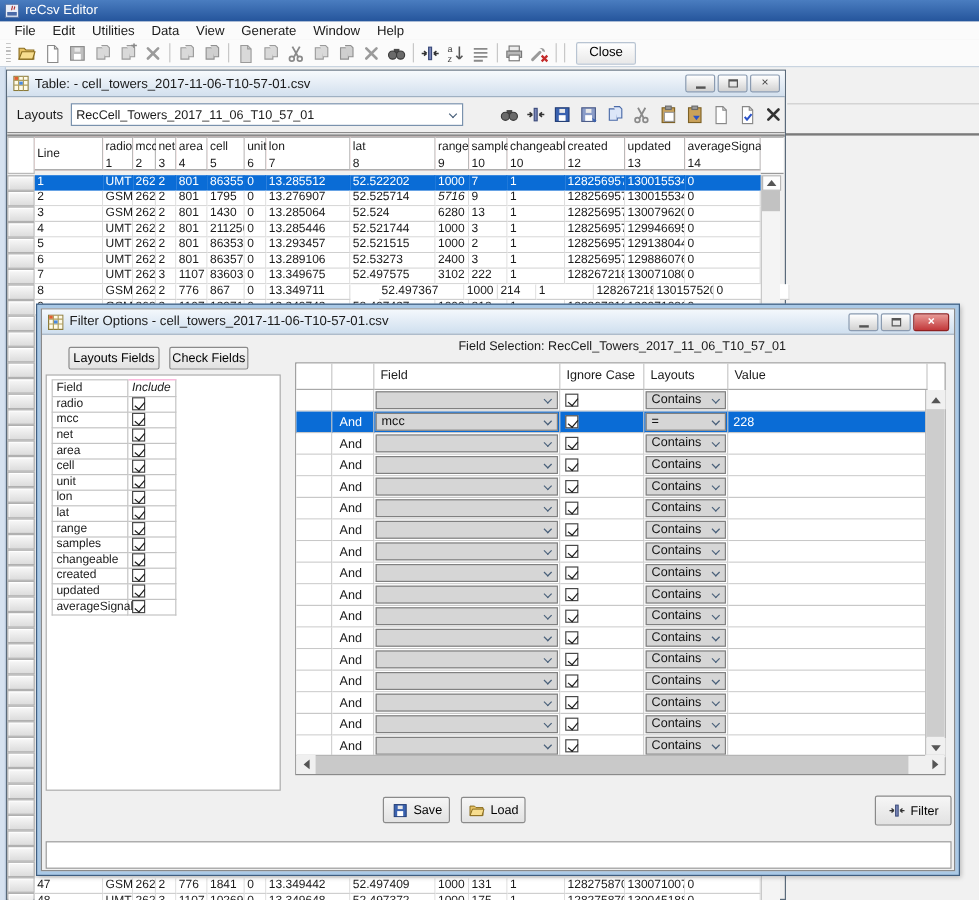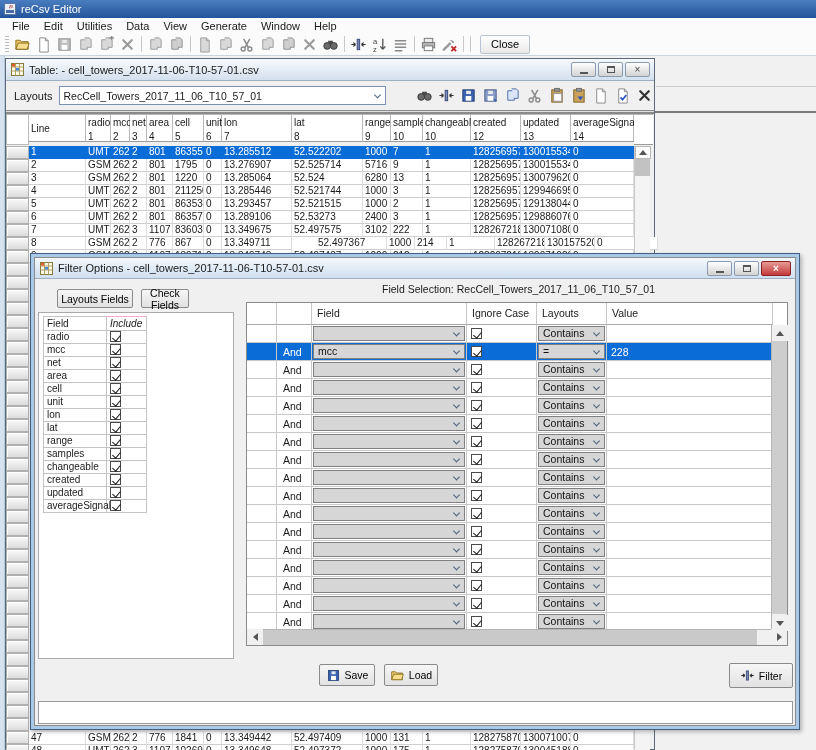--- a/index.html
+++ b/index.html
@@ -489,34 +489,34 @@
       <div class="abs trow" style="top: 100px;">
         <span class="td" style="width: 57px;">2</span>
         <span class="td" style="width: 25px;">GSM</span>
         <span class="td" style="width: 19px;">262</span>
         <span class="td" style="width: 17px;">2</span>
         <span class="td" style="width: 26px;">801</span>
         <span class="td" style="width: 31px;">1795</span>
         <span class="td" style="width: 18px;">0</span>
         <span class="td" style="width: 70px;">13.276907</span>
         <span class="td" style="width: 71px;">52.525714</span>
-        <span class="td" style="width: 28px;">5716</span>
+        <span class="td" style="width: 28px; font-style: italic;">5716</span>
         <span class="td" style="width: 32px;">9</span>
         <span class="td" style="width: 48px;">1</span>
         <span class="td" style="width: 50px;">1282569574</span>
         <span class="td" style="width: 50px;">1300155341</span>
         <span class="td" style="width: 63px;">0</span>
       </div>
       <div class="abs trow" style="top: 113px;">
         <span class="td" style="width: 57px;">3</span>
         <span class="td" style="width: 25px;">GSM</span>
         <span class="td" style="width: 19px;">262</span>
         <span class="td" style="width: 17px;">2</span>
         <span class="td" style="width: 26px;">801</span>
-        <span class="td" style="width: 31px;">1220</span>
+        <span class="td" style="width: 31px;">1430</span>
         <span class="td" style="width: 18px;">0</span>
         <span class="td" style="width: 70px;">13.285064</span>
         <span class="td" style="width: 71px;">52.524</span>
         <span class="td" style="width: 28px;">6280</span>
         <span class="td" style="width: 32px;">13</span>
         <span class="td" style="width: 48px;">1</span>
         <span class="td" style="width: 50px;">1282569574</span>
         <span class="td" style="width: 50px;">1300796207</span>
         <span class="td" style="width: 63px;">0</span>
       </div>
@@ -682,21 +682,21 @@
             <span class="min-glyph"></span>
           </span>
       <span class="wbtn">
             <span class="max-glyph"></span>
           </span>
       <span class="wbtn red" style="width:30px;">×</span>
     </span>
   </div>
 
   <button class="abs btn" style="left:22px;top:31px;width:76px;height:19px;">Layouts Fields</button>
-  <button class="abs btn" style="left:106px;top:31px;width:48px;height:19px;">Check Fields</button>
+  <button class="abs btn" style="left:106px;top:31px;width:66px;height:19px;">Check Fields</button>
 
   <div class="abs panel" style="left:3px;top:54px;width:196px;height:347px;">
     <div style="position:absolute;left:4px;top:3px;">
       <div class="fl-header">
         <span class="fl-cell" style="width:64px;border-top:1px solid #c4c4c4;border-left:1px solid #c4c4c4;">Field</span>
         <span class="fl-cell" style="width:40px;border-top:1px solid #f9a8d4;font-style:italic;">Include</span>
       </div>
       <div id="field-list">
             <div class="fl-row">
               <span class="fl-cell" style="width: 64px; border-left: 1px solid rgb(196, 196, 196);">radio</span>

